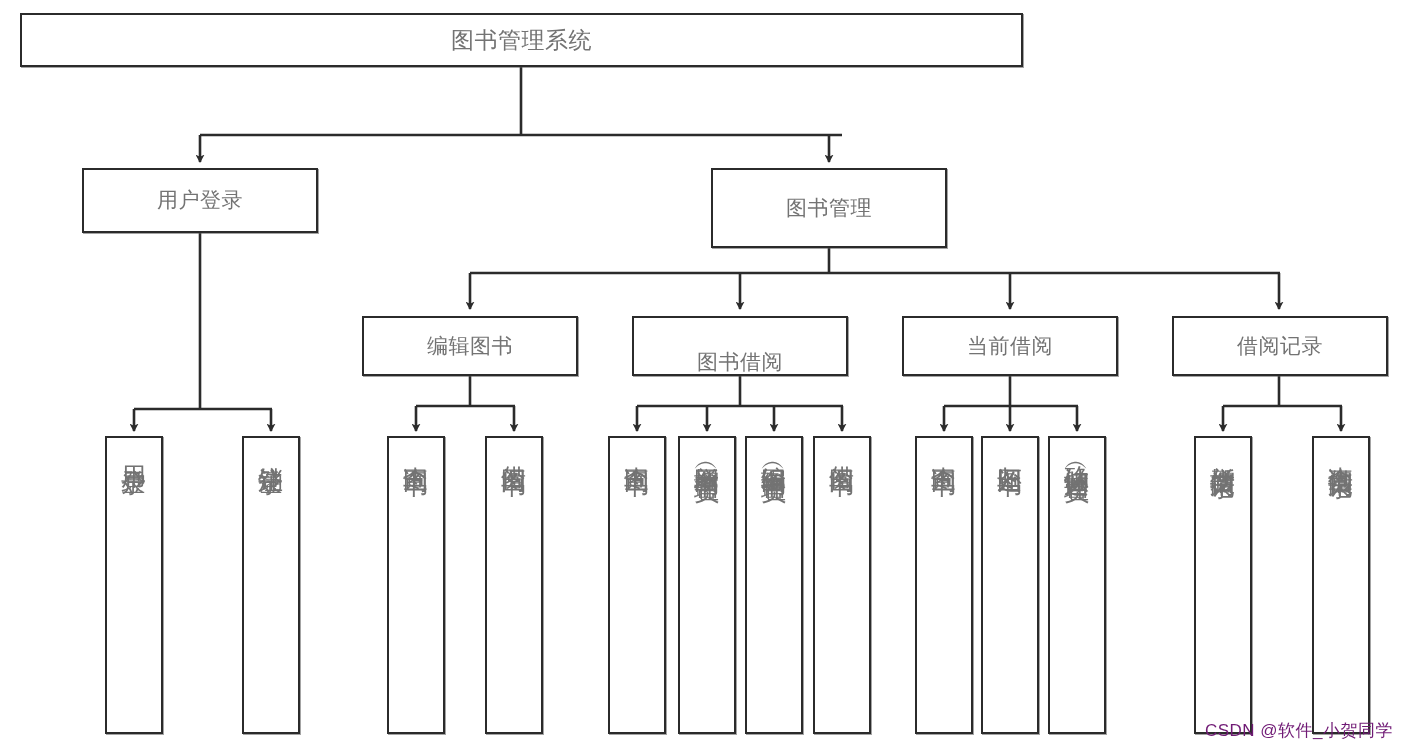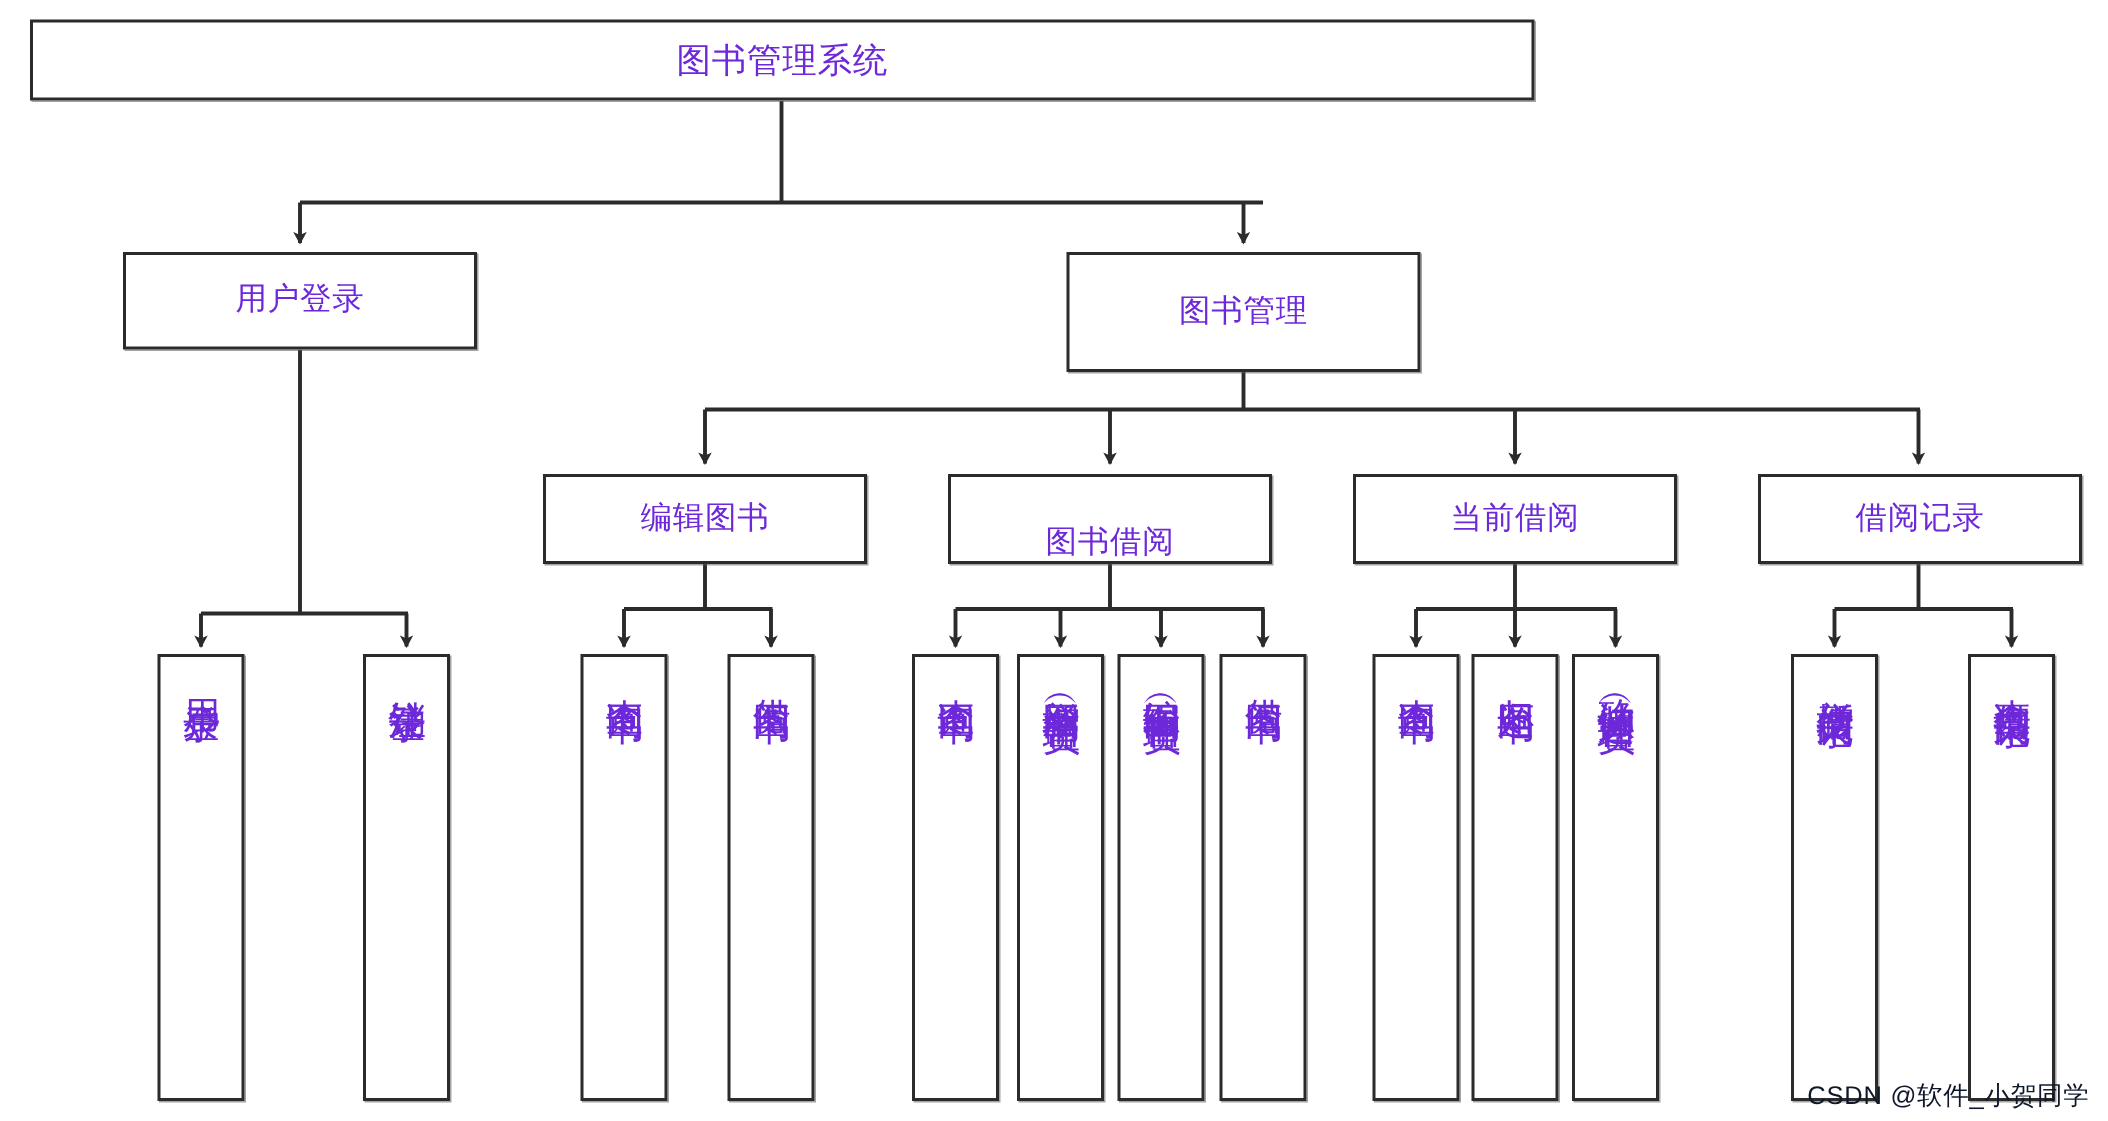--- a/index.html
+++ b/index.html
@@ -27,21 +27,21 @@
   }
   .node {
     position: absolute;
     box-sizing: border-box;
     background: #ffffff;
     border: 2px solid #2b2b2b;
     box-shadow: 1px 1px 0 0 rgba(90,90,90,0.55);
     display: flex;
     align-items: center;
     justify-content: center;
-    color: #6d28d9;
+    color: #737373;
     z-index: 2;
   }
   .node .label {
     text-align: center;
     line-height: 1.08;
     letter-spacing: 0.5px;
   }
   .node-root .label { font-size: 23px; }
   .node-l2 .label { font-size: 21px; }
   .node-l3 .label { font-size: 21px; }
@@ -55,21 +55,21 @@
     font-size: 25px;
     line-height: 1.12;
     letter-spacing: 2px;
     white-space: nowrap;
   }
   #watermark {
     position: absolute;
     right: 12px;
     bottom: 5px;
     font-size: 17px;
-    color: #0f172a;
+    color: #701a75;
     letter-spacing: 0.5px;
     z-index: 5;
     white-space: nowrap;
     user-select: none;
   }
 </style>
 </head>
 <body>
 
 <div id="diagram-root">

